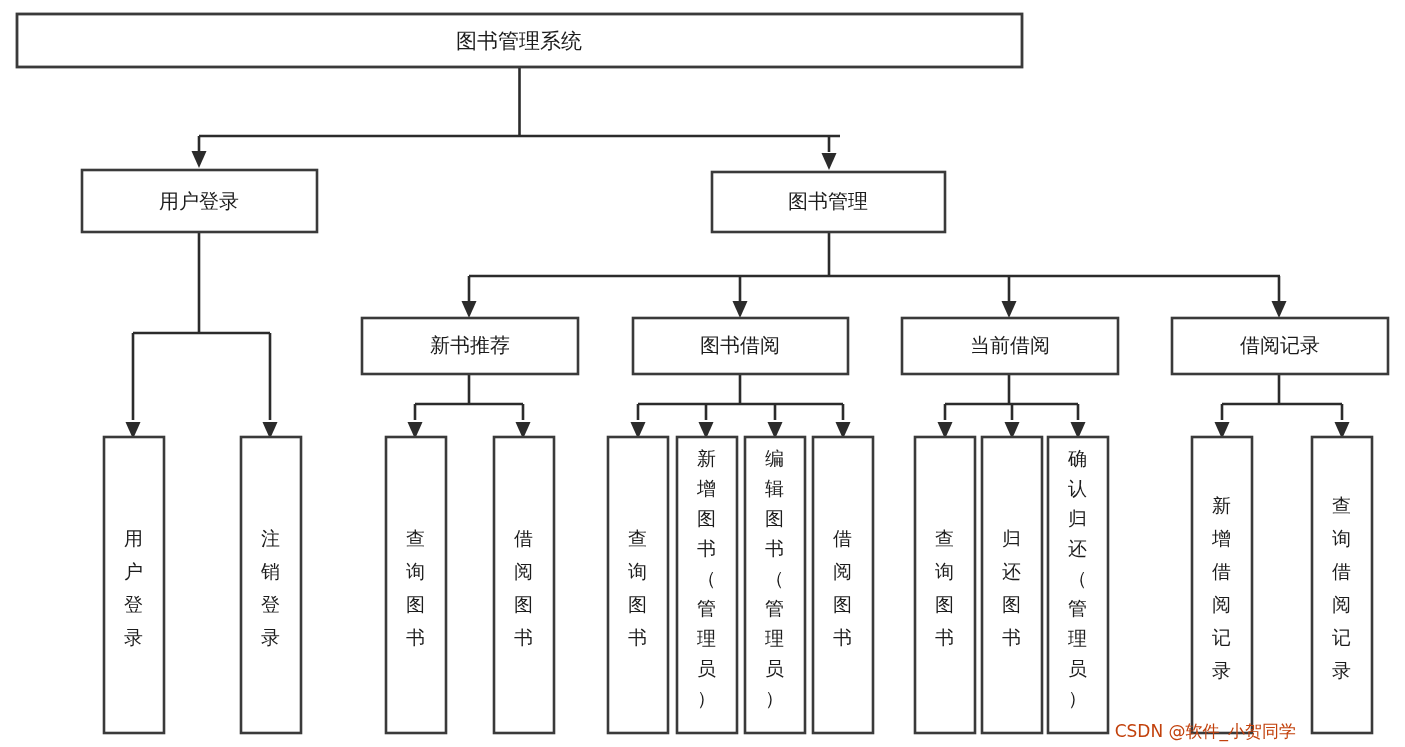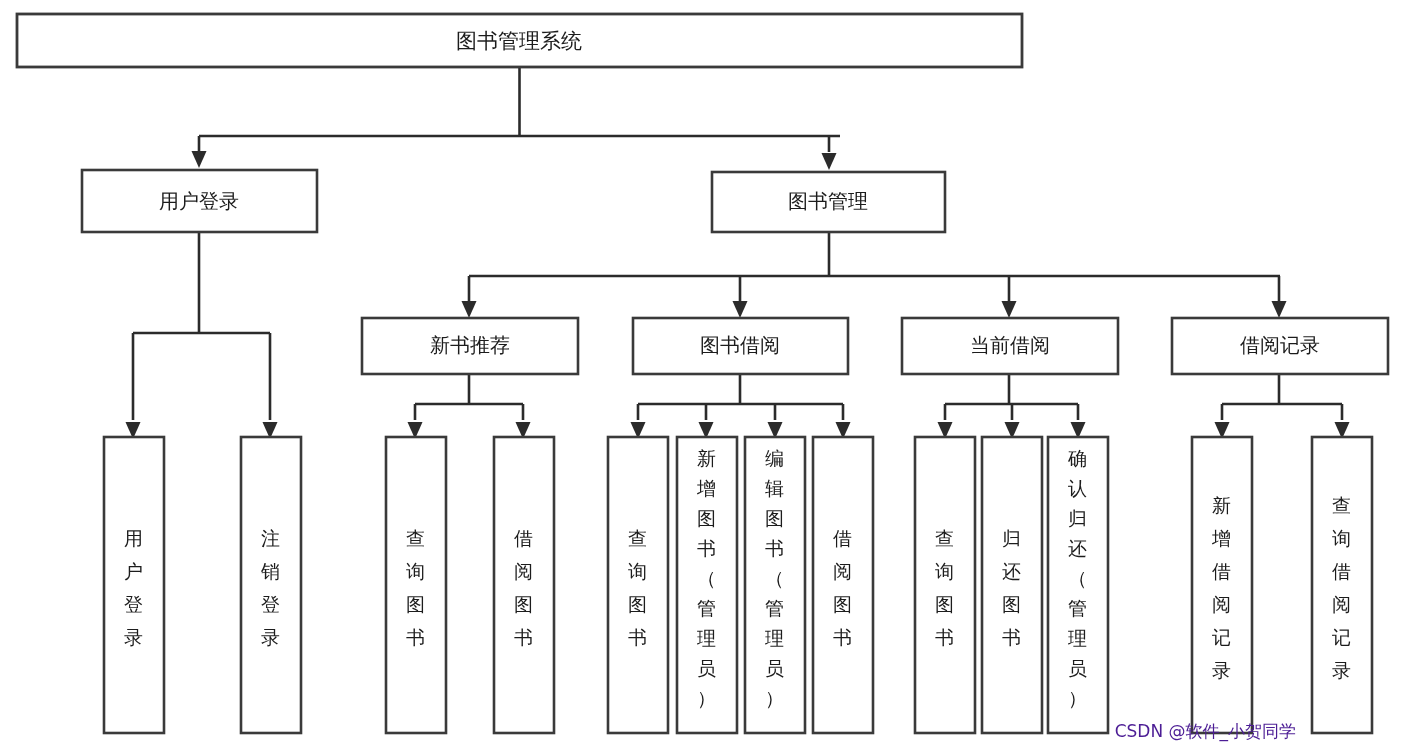--- a/index.html
+++ b/index.html
@@ -44,21 +44,21 @@
   .lbl-root   { font-size: 21px; }
   .lbl-l1     { font-size: 20px; }
   .lbl-l2     { font-size: 20px; }
   .lbl-leaf   { font-size: 19px; letter-spacing: 1px; }
   .watermark {
     position: absolute;
     right: 8px;
     bottom: 4px;
     font-family: "DejaVu Sans", "Liberation Sans", sans-serif;
     font-size: 17px;
-    color: #4c1d95;
+    color: #c2410c;
     white-space: nowrap;
     pointer-events: none;
   }
 </style>
 </head>
 <body>
 
 <div id="chart-root">
   <svg width="1405" height="747" viewBox="0 0 1405 747" xmlns="http://www.w3.org/2000/svg">
 

